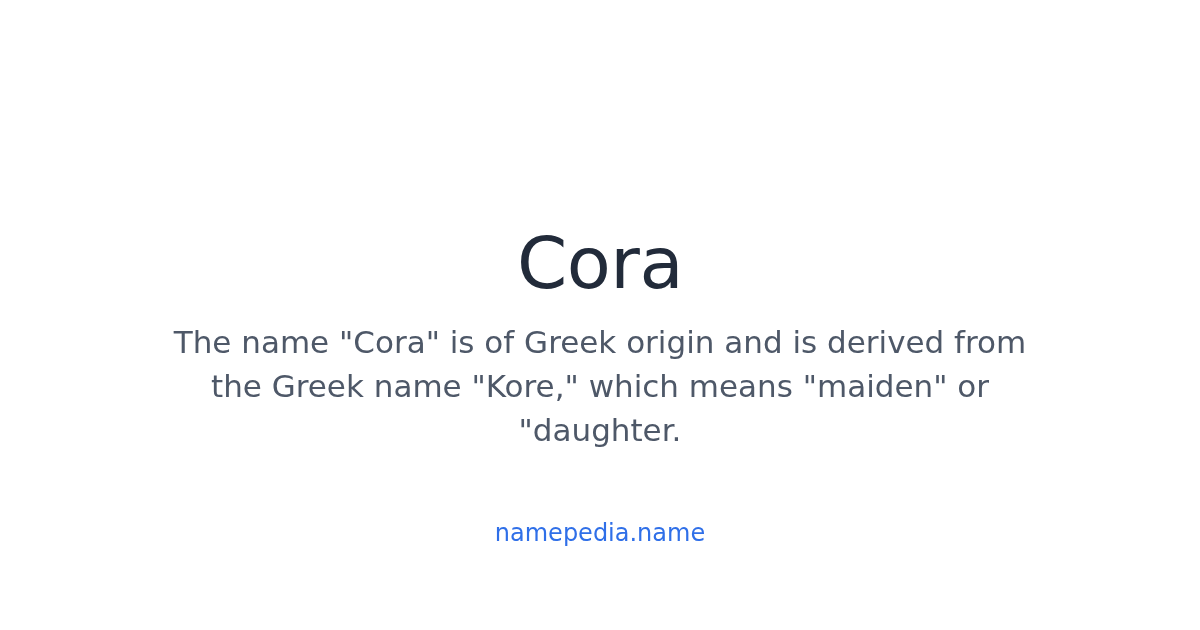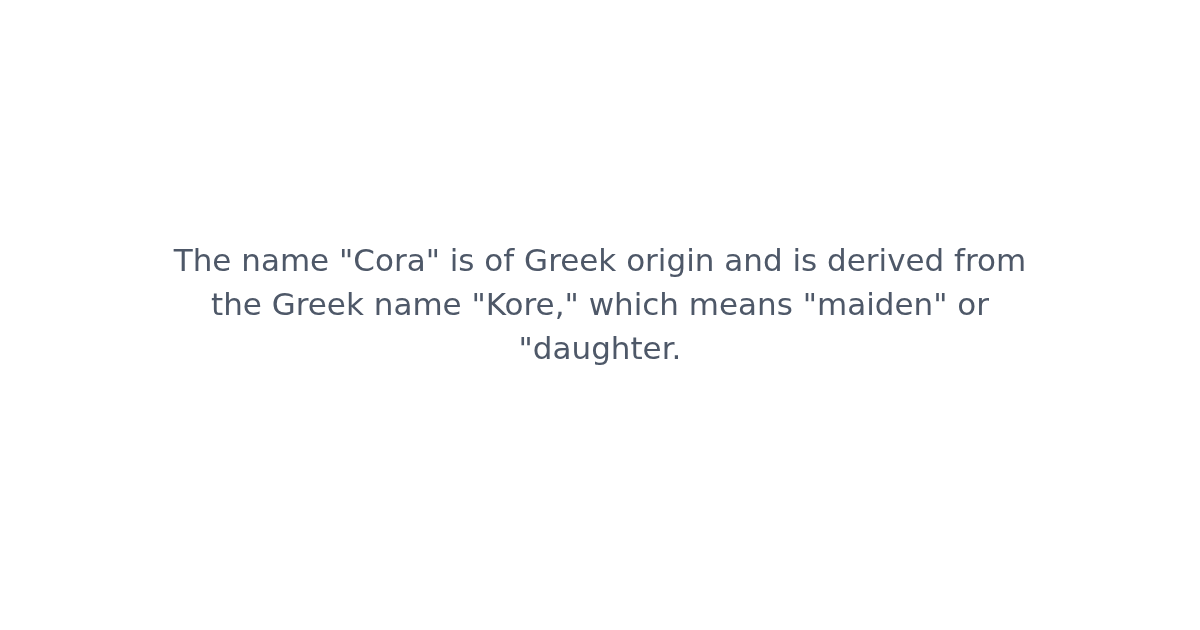--- a/index.html
+++ b/index.html
@@ -68,17 +68,21 @@
     font-weight: 400;
     letter-spacing: 0px;
   }
 </style>
 </head>
 <body>
 
 <div class="card">
 
   <div class="content">
+    <h1 class="name-title">Cora</h1>
     <p class="name-description">The name "Cora" is of Greek origin and is derived from the Greek name "Kore," which means "maiden" or "daughter.</p>
   </div>
 
+  <div class="footer">
+    <a class="site-link" href="#">namepedia.name</a>
+  </div>
 
 </div>
 
 </body></html>

